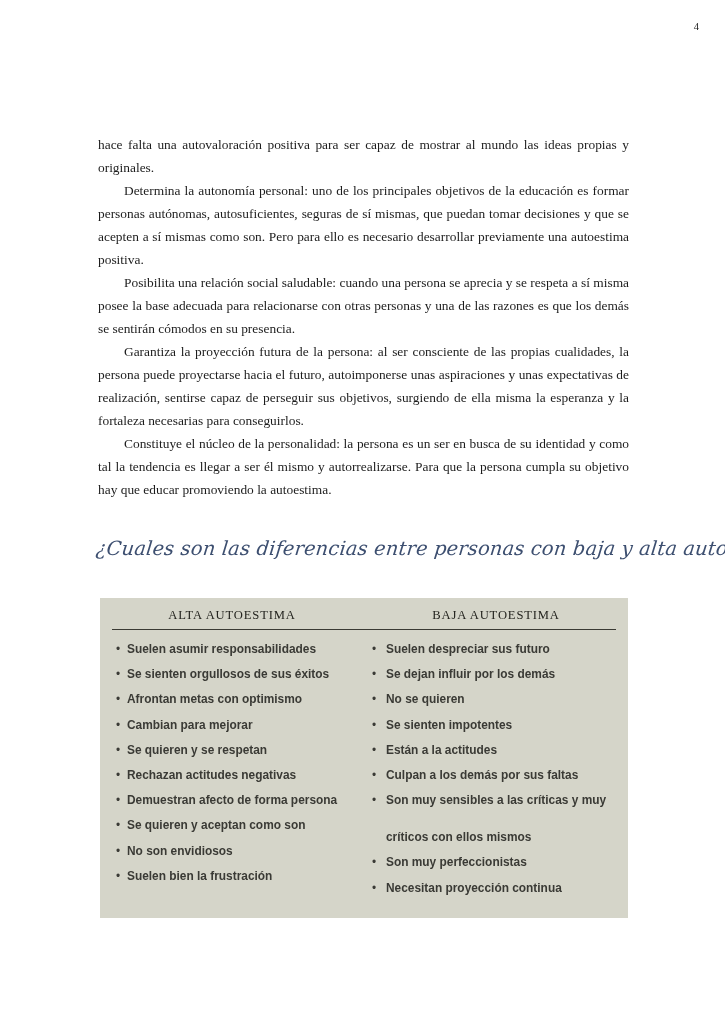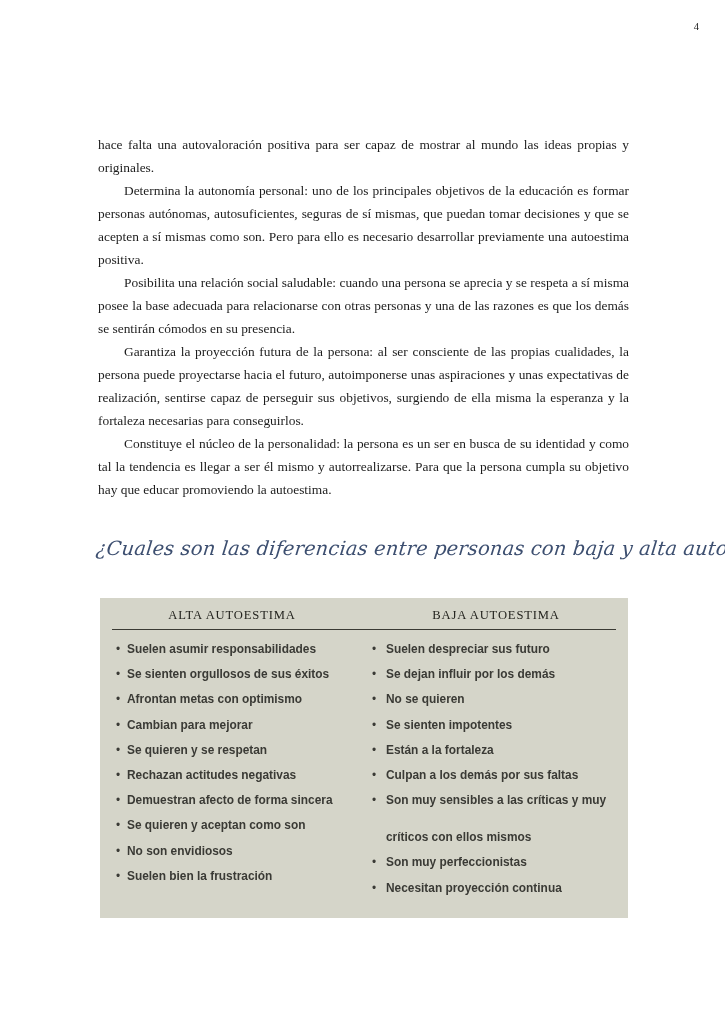--- a/index.html
+++ b/index.html
@@ -180,21 +180,21 @@
         <li>
           <span class="bullet-dot">•</span>
           <span class="li-text">Se quieren y se respetan</span>
         </li>
         <li>
           <span class="bullet-dot">•</span>
           <span class="li-text">Rechazan actitudes negativas</span>
         </li>
         <li>
           <span class="bullet-dot">•</span>
-          <span class="li-text">Demuestran afecto de forma sincera</span>
+          <span class="li-text">Demuestran afecto de forma persona</span>
         </li>
         <li>
           <span class="bullet-dot">•</span>
           <span class="li-text">Se quieren y aceptan como son</span>
         </li>
         <li>
           <span class="bullet-dot">•</span>
           <span class="li-text">No son envidiosos</span>
         </li>
         <li>
@@ -217,21 +217,21 @@
         <li>
           <span class="bullet-dot">•</span>
           <span class="li-text">No se quieren</span>
         </li>
         <li>
           <span class="bullet-dot">•</span>
           <span class="li-text">Se sienten impotentes</span>
         </li>
         <li>
           <span class="bullet-dot">•</span>
-          <span class="li-text">Están a la fortaleza</span>
+          <span class="li-text">Están a la actitudes</span>
         </li>
         <li>
           <span class="bullet-dot">•</span>
           <span class="li-text">Culpan a los demás por sus faltas</span>
         </li>
         <li>
           <span class="bullet-dot">•</span>
           <span class="li-text">
             <span>Son muy sensibles a las críticas y muy</span>
             <span class="line2">críticos con ellos mismos</span>

